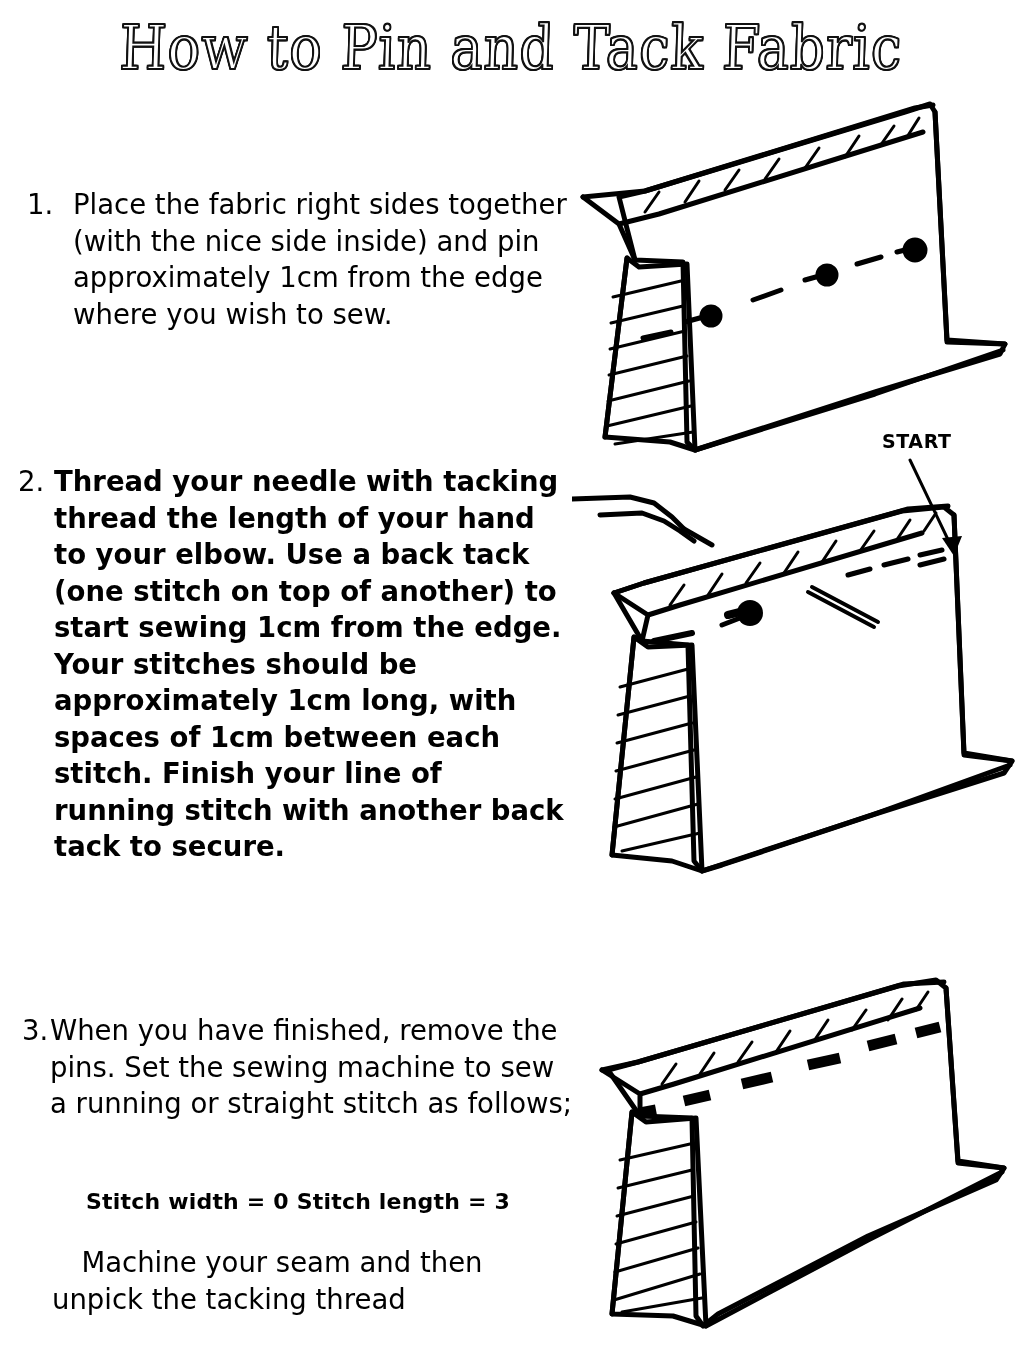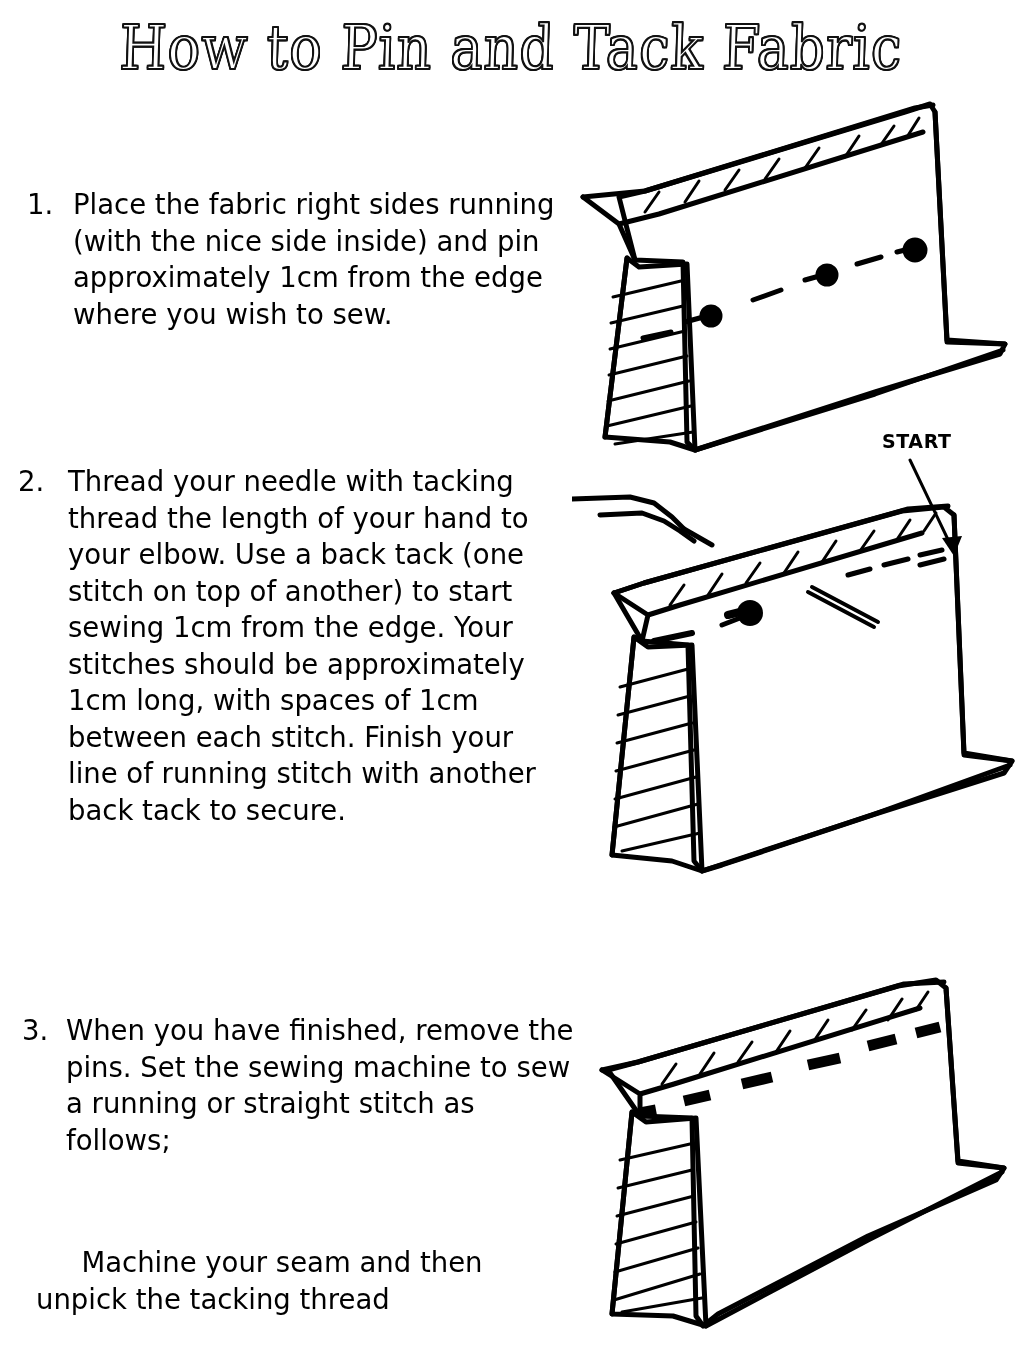--- a/index.html
+++ b/index.html
@@ -67,24 +67,24 @@
     text-align: left;
   }
   .step .body {
     display: block;
   }
 
   #step-1 { left: 27px; top: 186px; width: 545px; }
   #step-1 .body { margin-left: 46px; }
 
   #step-2 { left: 18px; top: 463px; width: 550px; }
-  #step-2 .body { margin-left: 50px; }
+  #step-2 .body { margin-left: 36px; font-weight: bold; }
 
   #step-3 { left: 22px; top: 1012px; width: 555px; }
-  #step-3 .body { margin-left: 44px; }
+  #step-3 .body { margin-left: 28px; }
 
   #stitch-settings {
     position: absolute;
     left: 86px;
     top: 1187px;
     font-family: "DejaVu Sans", sans-serif;
     font-size: 22px;
     line-height: 30px;
     font-weight: bold;
     letter-spacing: 0.2px;
@@ -94,21 +94,21 @@
   #closing-note {
     position: absolute;
     left: 22px;
     top: 1244px;
     width: 520px;
     font-family: "DejaVu Sans", sans-serif;
     font-size: 27.5px;
     line-height: 36.5px;
   }
   #closing-note .body { display: block; text-align: center; }
-  #closing-note .hang { margin-left: 14px; display: block; }
+  #closing-note .hang { margin-left: 30px; display: block; }
 
   
   .illustration {
     position: absolute;
   }
   #illo-1 { left: 575px; top: 92px;   width: 449px; height: 372px; }
   #illo-2 { left: 572px; top: 455px;  width: 452px; height: 432px; }
   #illo-3 { left: 568px; top: 958px;  width: 456px; height: 404px; }
 
   .illustration svg { display: block; width: 100%; height: 100%; }
@@ -143,33 +143,34 @@
 <body>
 
 <div id="title-area">
   <span id="page-title">How to Pin and Tack Fabric</span>
 </div>
 
 <div id="text-column">
 
   <div class="step" id="step-1">
     <span class="marker">1.</span>
-    <span class="body">Place the fabric right sides running (with the nice side inside) and pin approximately 1cm from the edge where you wish to sew.</span>
+    <span class="body">Place the fabric right sides together (with the nice side inside) and pin approximately 1cm from the edge where you wish to sew.</span>
   </div>
 
   <div class="step" id="step-2">
     <span class="marker">2.</span>
     <span class="body">Thread your needle with tacking thread the length of your hand to your elbow.  Use a back tack (one stitch on top of another) to start sewing 1cm from the edge.   Your stitches should be approximately 1cm long, with spaces of 1cm between each stitch.  Finish your line of running stitch with another back tack to secure.</span>
   </div>
 
   <div class="step" id="step-3">
     <span class="marker">3.</span>
     <span class="body">When you have finished, remove the pins.  Set the sewing machine to sew a running or straight stitch as follows;</span>
   </div>
 
+  <div id="stitch-settings">Stitch width = 0  Stitch length = 3</div>
 
   <div id="closing-note">
     <span class="body">Machine your seam and then</span>
     <span class="hang">unpick the tacking thread</span>
   </div>
 
 </div>
 
 <div class="illustration" id="illo-1">
   <svg viewBox="0 0 449 372" xmlns="http://www.w3.org/2000/svg">

